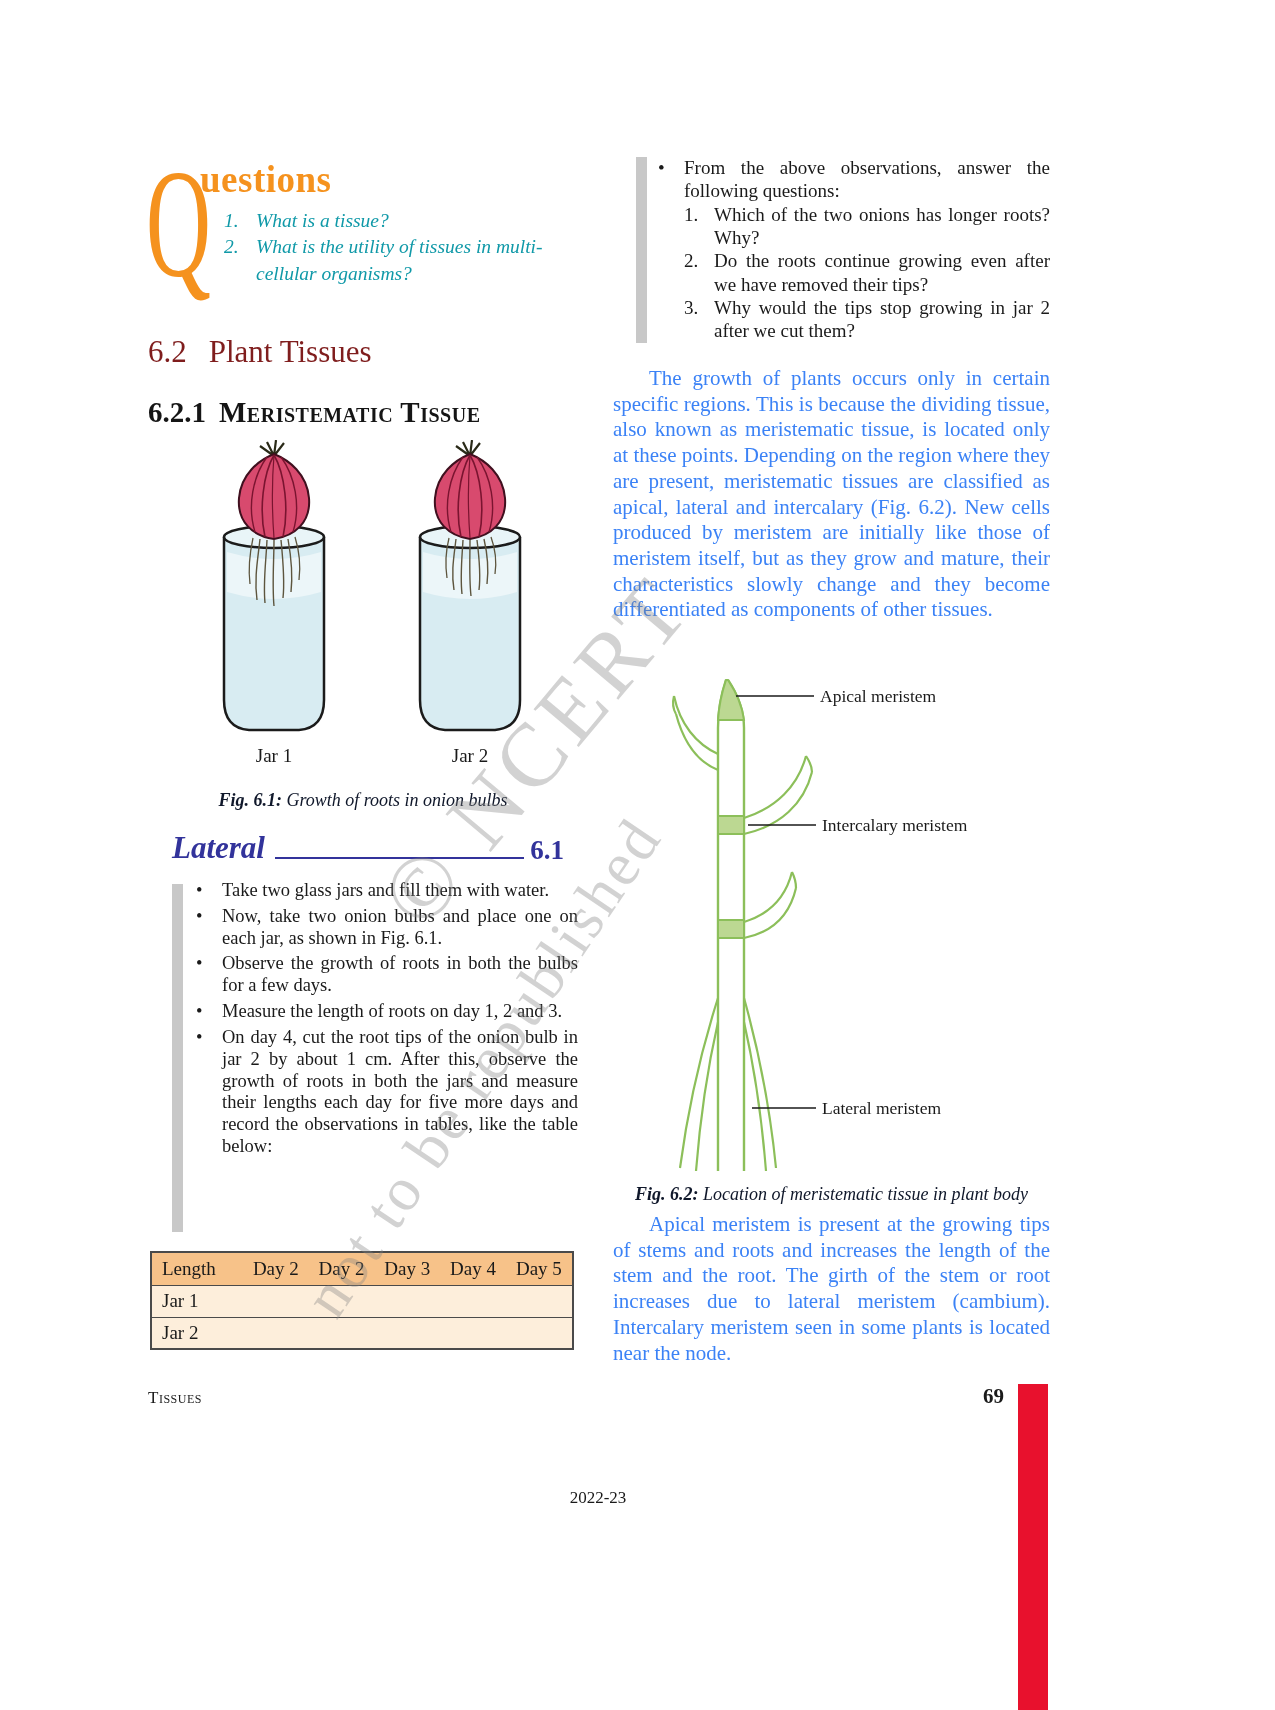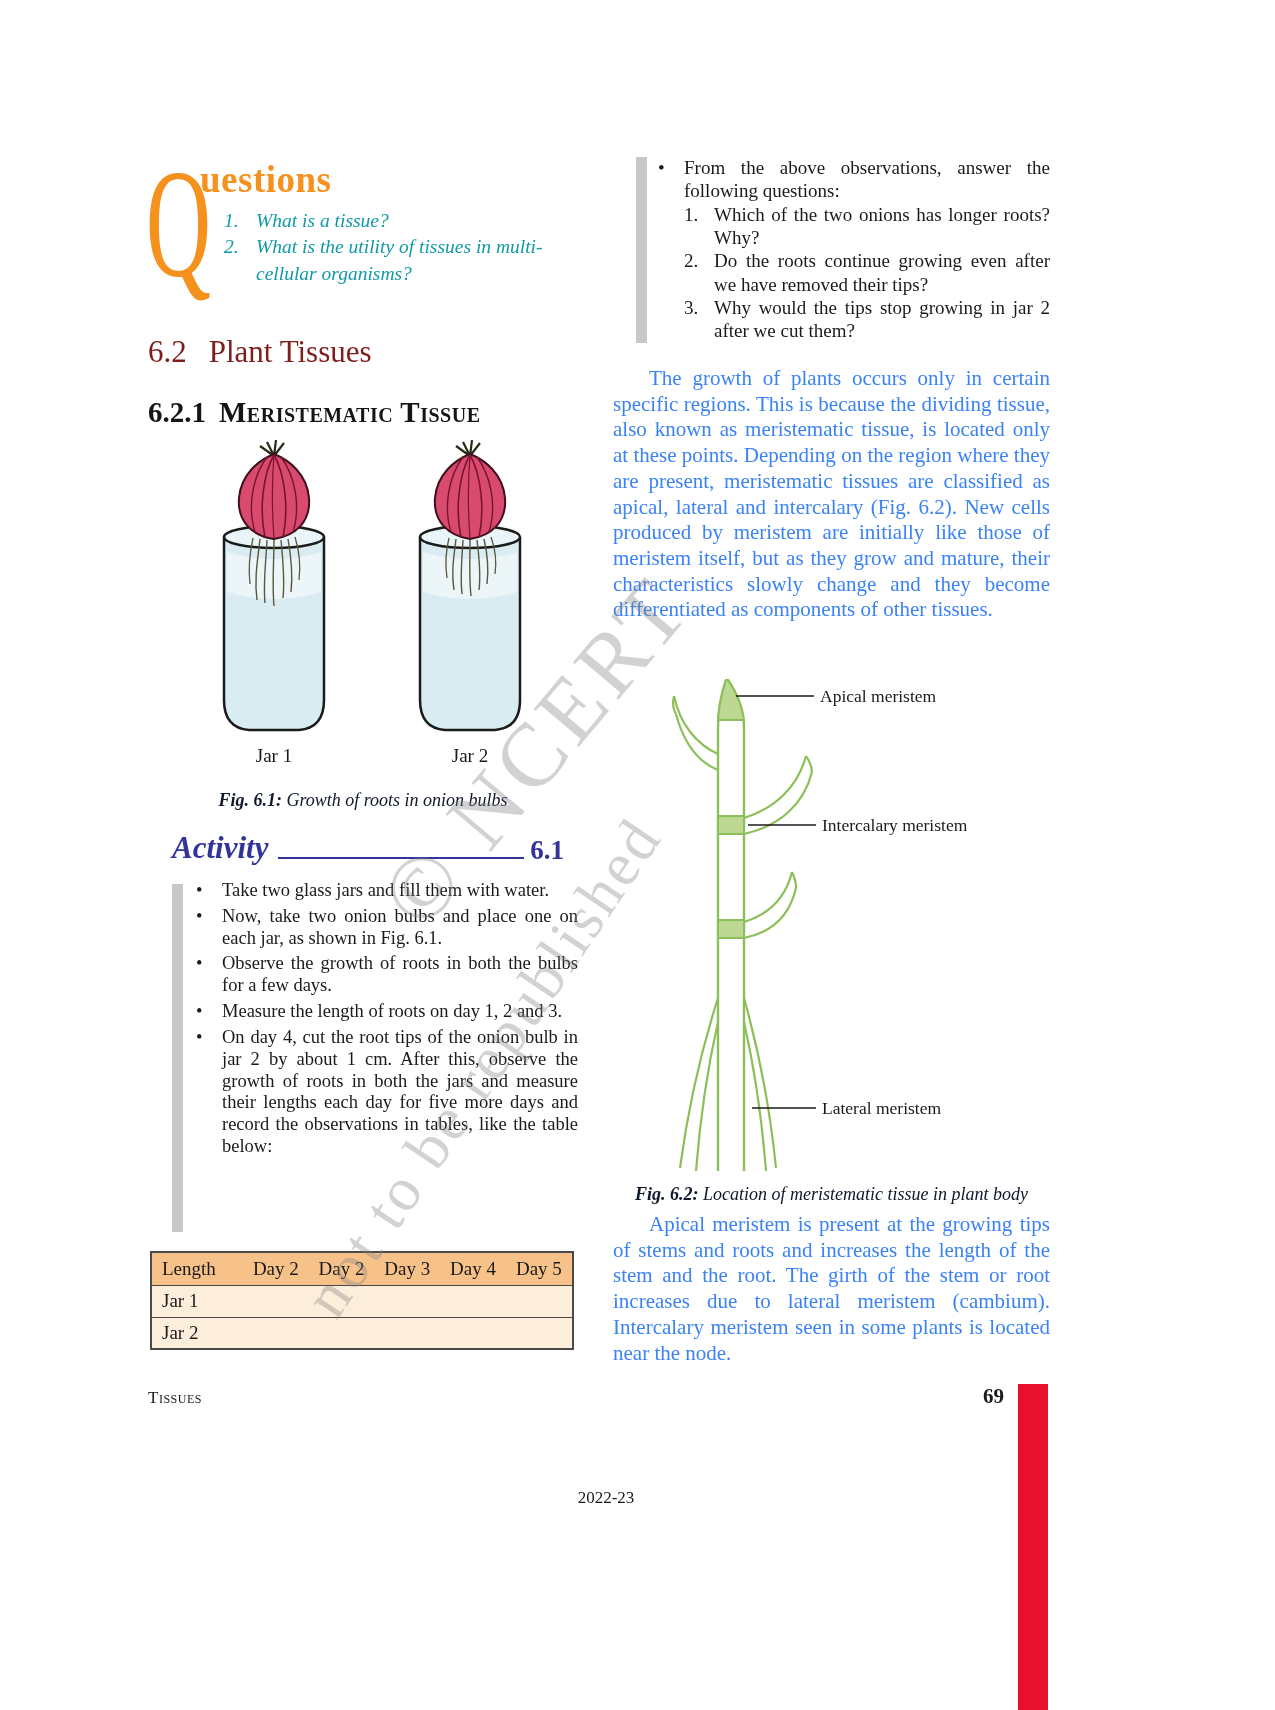--- a/index.html
+++ b/index.html
@@ -75,21 +75,21 @@
   .para1 { position:absolute; left:613px; top:366px; width:437px; }
   .para2 { position:absolute; left:613px; top:1212px; width:437px; }
 
   .fig2 { position:absolute; left:618px; top:668px; width:432px; height:508px; }
   .fig2-caption { position:absolute; left:613px; top:1184px; width:437px; text-align:center; }
 
   
   .footer-left { position:absolute; left:148px; top:1388px; font-size:17px; font-variant:small-caps; letter-spacing:0.5px; }
   .page-num { position:absolute; left:983px; top:1384px; font-size:21px; font-weight:bold; }
   .red-bar { position:absolute; left:1018px; top:1384px; width:30px; height:326px; background:#e8112d; }
-  .year { position:absolute; left:156px; top:1488px; width:900px; text-align:center; font-size:17px; }
+  .year { position:absolute; left:148px; top:1488px; width:900px; text-align:center; font-size:17px; }
 
   
   .wm { position:absolute; color:rgba(130,130,130,0.36); white-space:nowrap; pointer-events:none; user-select:none; z-index:6; }
   .wm1 { left:360px; top:880px; font-size:90px; transform:rotate(-50deg); transform-origin:left top; letter-spacing:6px; }
   .wm2 { left:290px; top:1290px; font-size:62px; transform:rotate(-56deg); transform-origin:left top; letter-spacing:3px; }
 
   svg text { font-family:"Liberation Serif", serif; }
 </style>
 </head>
 <body>
@@ -160,21 +160,21 @@
     </svg>
     <div class="jar-label">Jar 2</div>
   </div>
 
   <div class="caption fig1-caption">
     <span class="cap-label">Fig. 6.1:</span>
     <span class="cap-text">Growth of roots in onion bulbs</span>
   </div>
 
   <div class="activity-head">
-    <span class="act-word">Activity</span>
+    <span class="act-word">Lateral</span>
     <span class="act-line"></span>
     <span class="act-num">6.1</span>
   </div>
 
   <div class="vbar vbar-left"></div>
   <ul class="act-list">
     <li><span class="bullet">•</span><span>Take two glass jars and fill them with water.</span></li>
     <li><span class="bullet">•</span><span>Now, take two onion bulbs and place one on each jar, as shown in Fig. 6.1.</span></li>
     <li><span class="bullet">•</span><span>Observe the growth of roots in both the bulbs for a few days.</span></li>
     <li><span class="bullet">•</span><span>Measure the length of roots on day 1, 2 and 3.</span></li>

